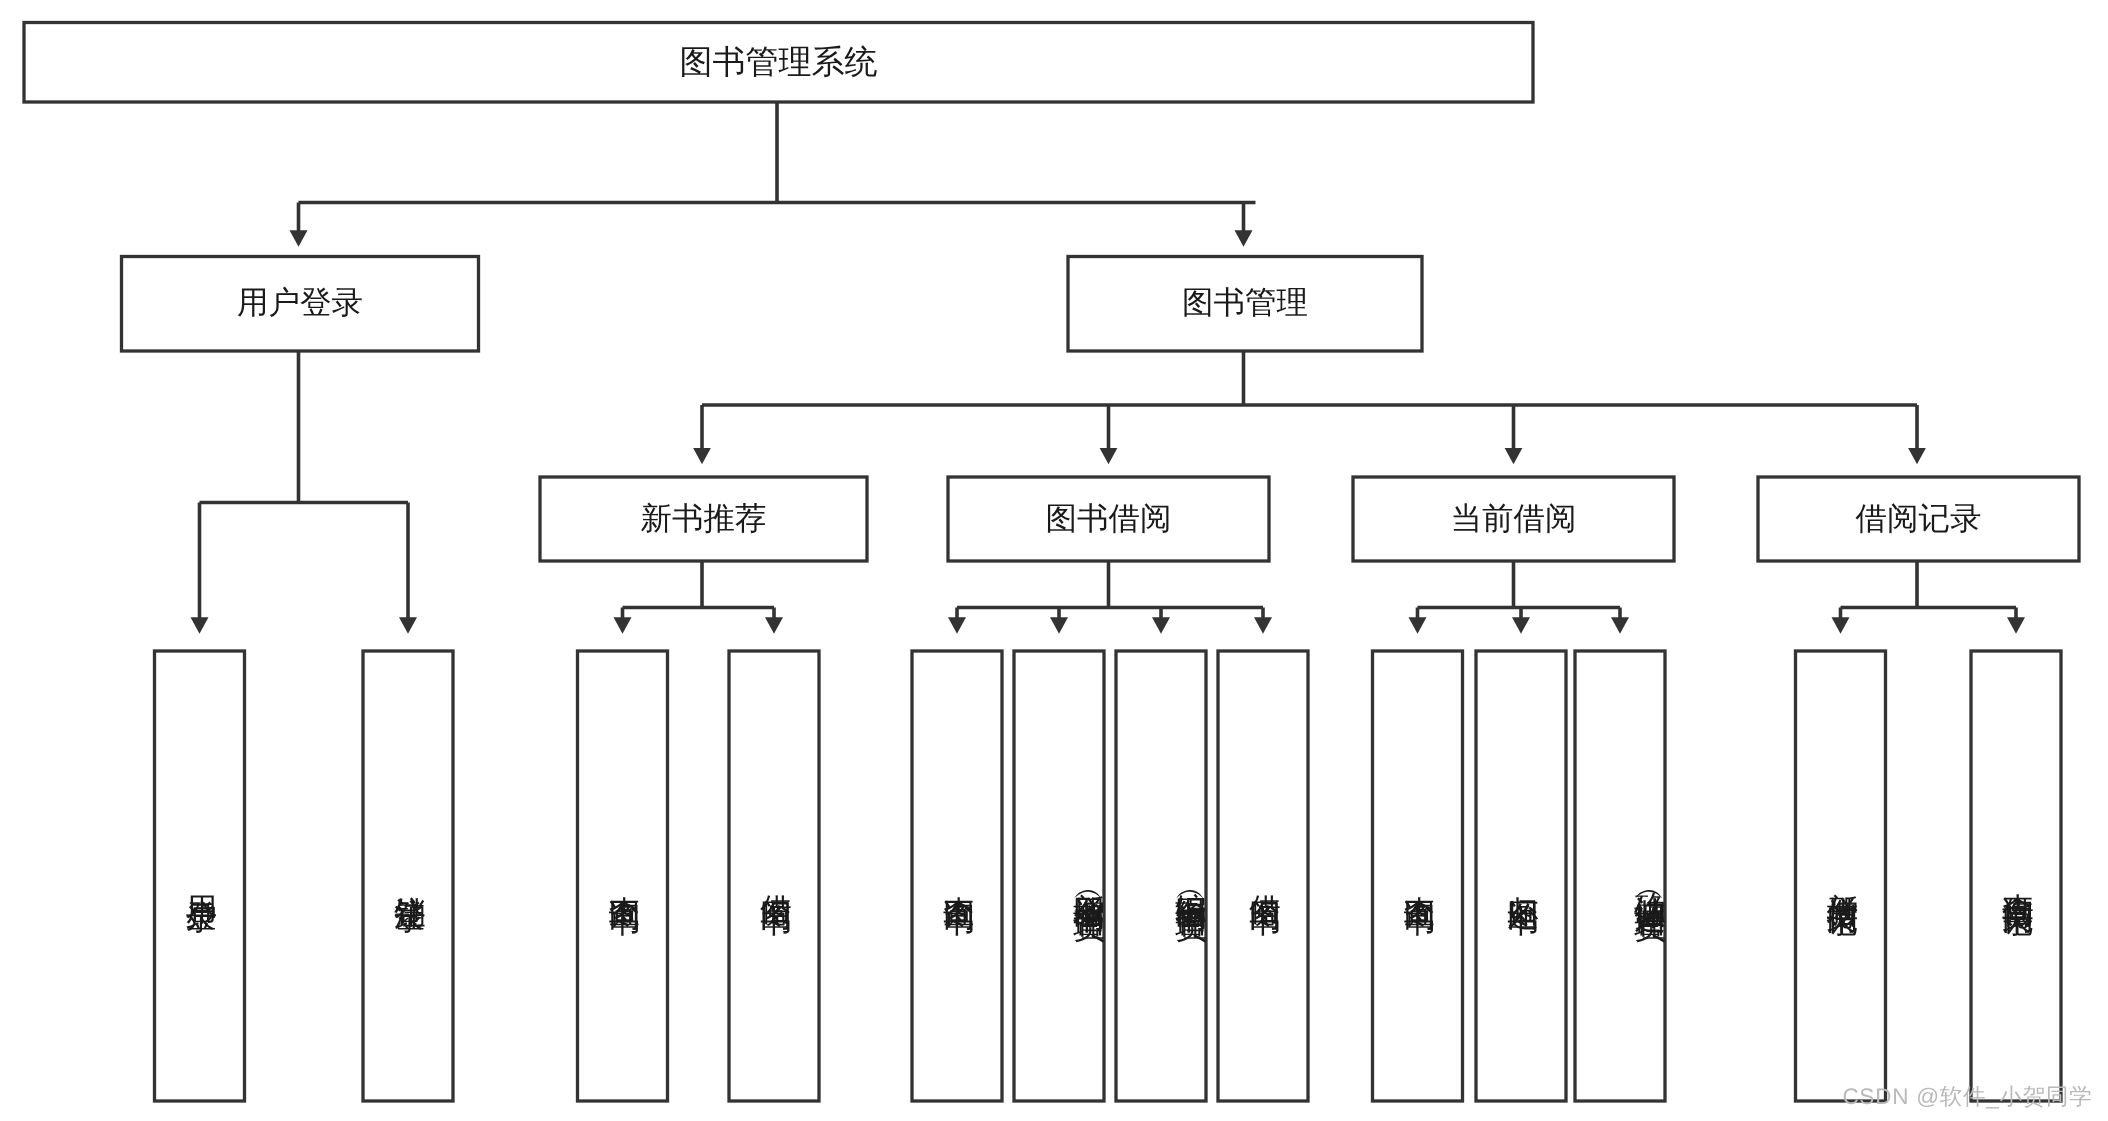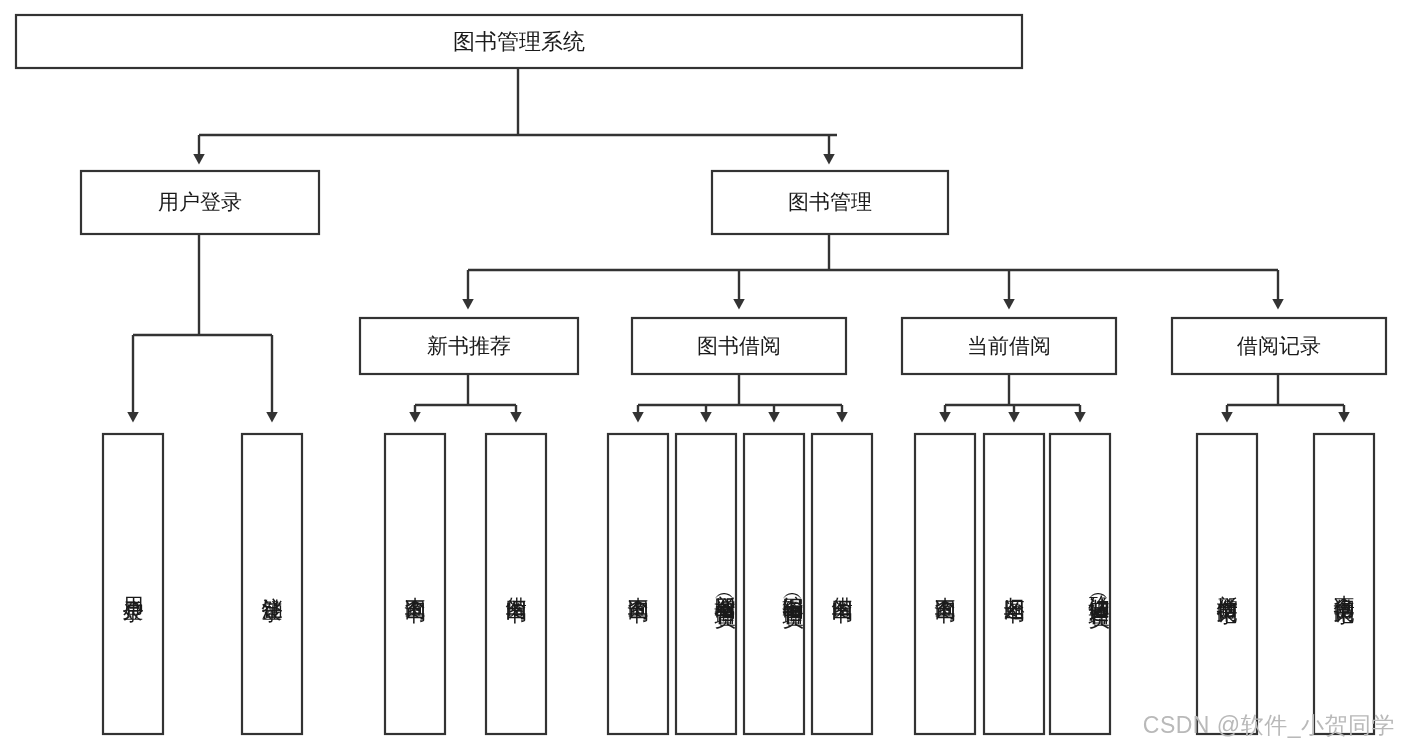--- a/index.html
+++ b/index.html
@@ -68,21 +68,21 @@
     color: #1a1a1a;
     white-space: nowrap;
     text-align: center;
     pointer-events: none;
   }
   .watermark {
     position: absolute;
     right: 10px;
     bottom: 6px;
     font-family: "Liberation Sans", "DejaVu Sans", sans-serif;
-    font-size: 23px;
+    font-size: 15px;
     color: #b9b9b9;
     letter-spacing: 0.5px;
     white-space: nowrap;
   }
 </style>
 </head>
 <body>
 
 <div id="diagram-root">
 

